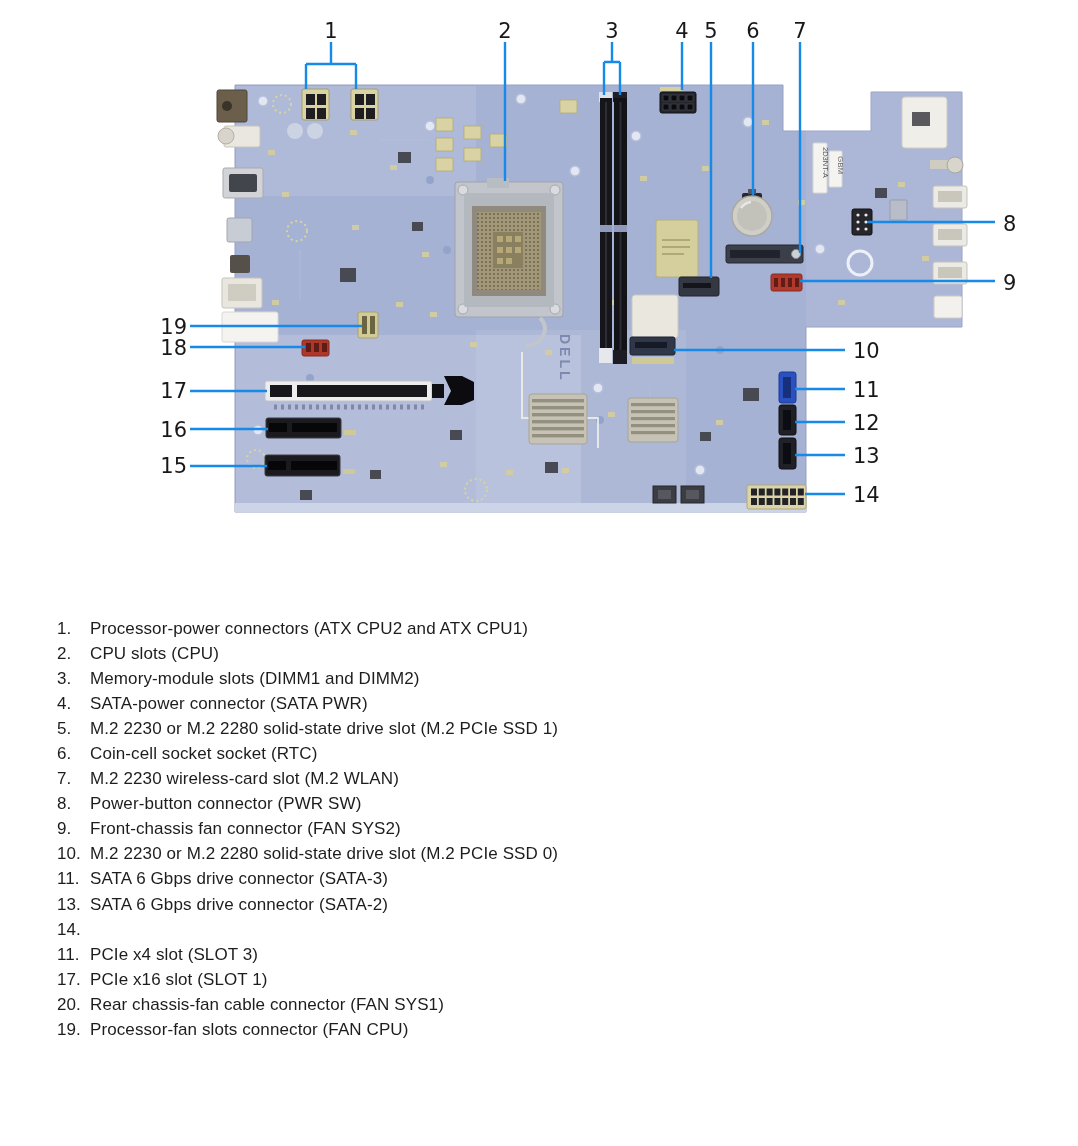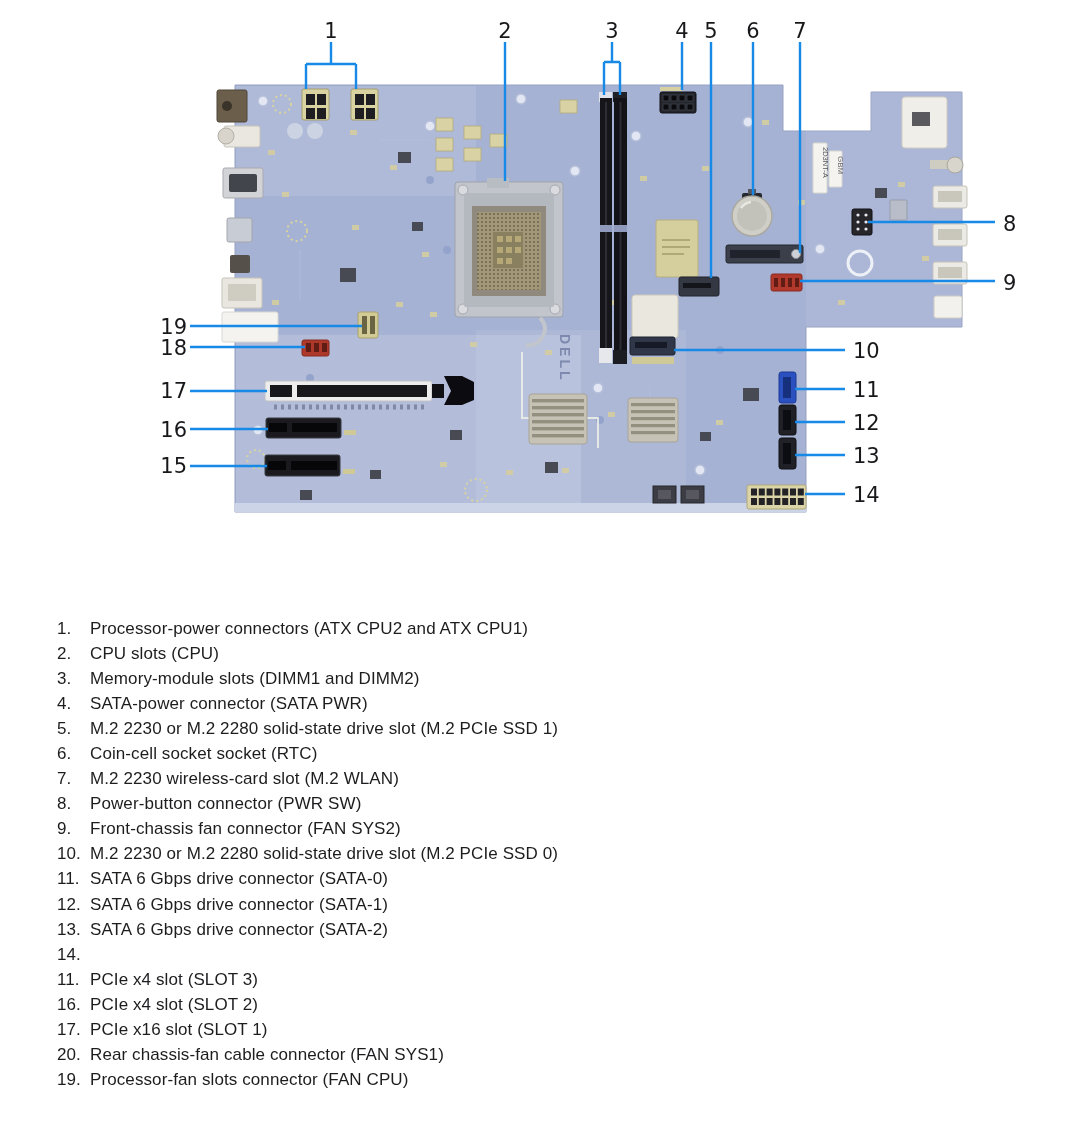--- a/index.html
+++ b/index.html
@@ -458,42 +458,34 @@
   <div class="legend-row">
         <span class="num">9.</span>
         <span class="txt">Front-chassis fan connector (FAN SYS2)</span>
       </div>
   <div class="legend-row">
         <span class="num">10.</span>
         <span class="txt">M.2 2230 or M.2 2280 solid-state drive slot (M.2 PCIe SSD 0)</span>
       </div>
   <div class="legend-row">
         <span class="num">11.</span>
-        <span class="txt">SATA 6 Gbps drive connector (SATA-0)</span>
-      </div>
-  <div class="legend-row">
-        <span class="num">12.</span>
-        <span class="txt">SATA 6 Gbps drive connector (SATA-1)</span>
+        <span class="txt">SATA 6 Gbps drive connector (SATA-3)</span>
       </div>
   <div class="legend-row">
         <span class="num">13.</span>
         <span class="txt">SATA 6 Gbps drive connector (SATA-2)</span>
       </div>
   <div class="legend-row">
         <span class="num">14.</span>
       </div>
   <div class="legend-row">
         <span class="num">11.</span>
         <span class="txt">PCIe x4 slot (SLOT 3)</span>
       </div>
   <div class="legend-row">
-        <span class="num">16.</span>
-        <span class="txt">PCIe x4 slot (SLOT 2)</span>
-      </div>
-  <div class="legend-row">
         <span class="num">17.</span>
         <span class="txt">PCIe x16 slot (SLOT 1)</span>
       </div>
   <div class="legend-row">
         <span class="num">20.</span>
         <span class="txt">Rear chassis-fan cable connector (FAN SYS1)</span>
       </div>
   <div class="legend-row">
         <span class="num">19.</span>
         <span class="txt">Processor-fan slots connector (FAN CPU)</span>

